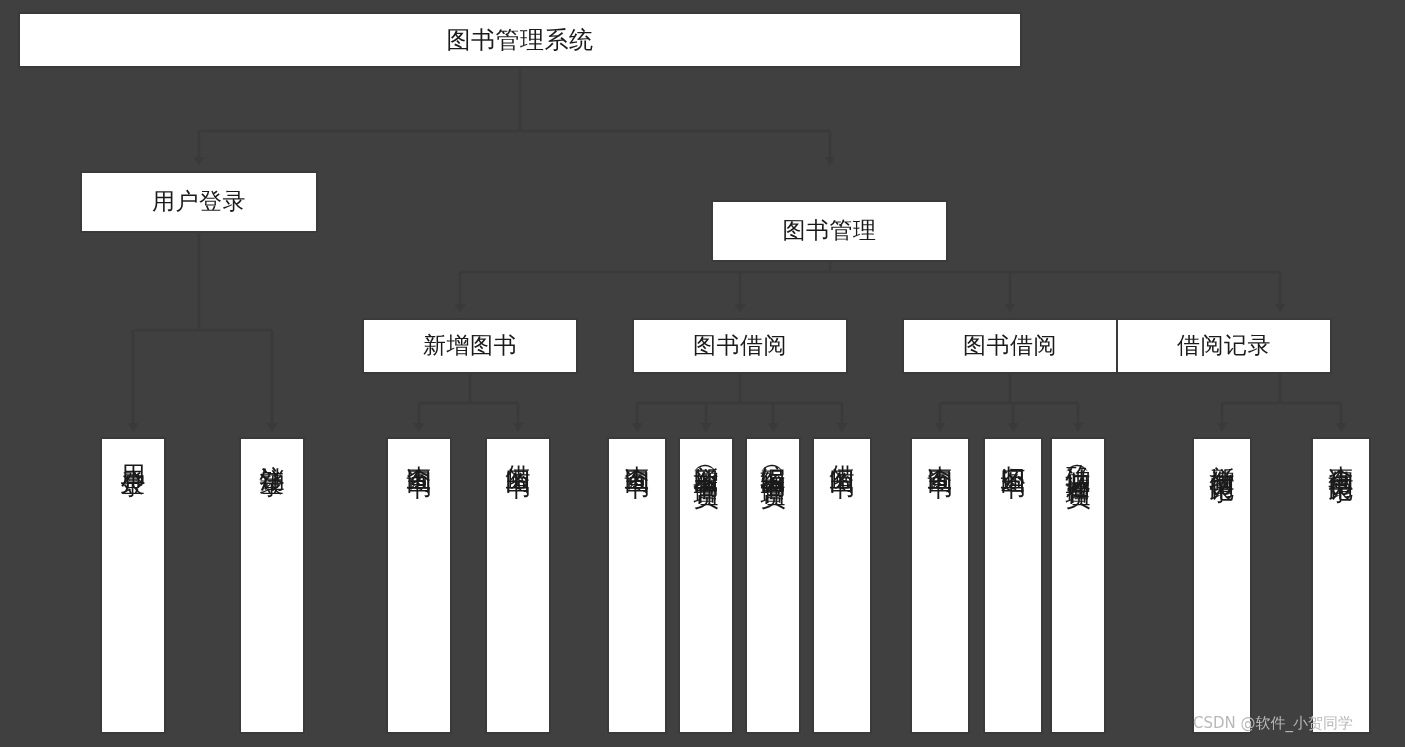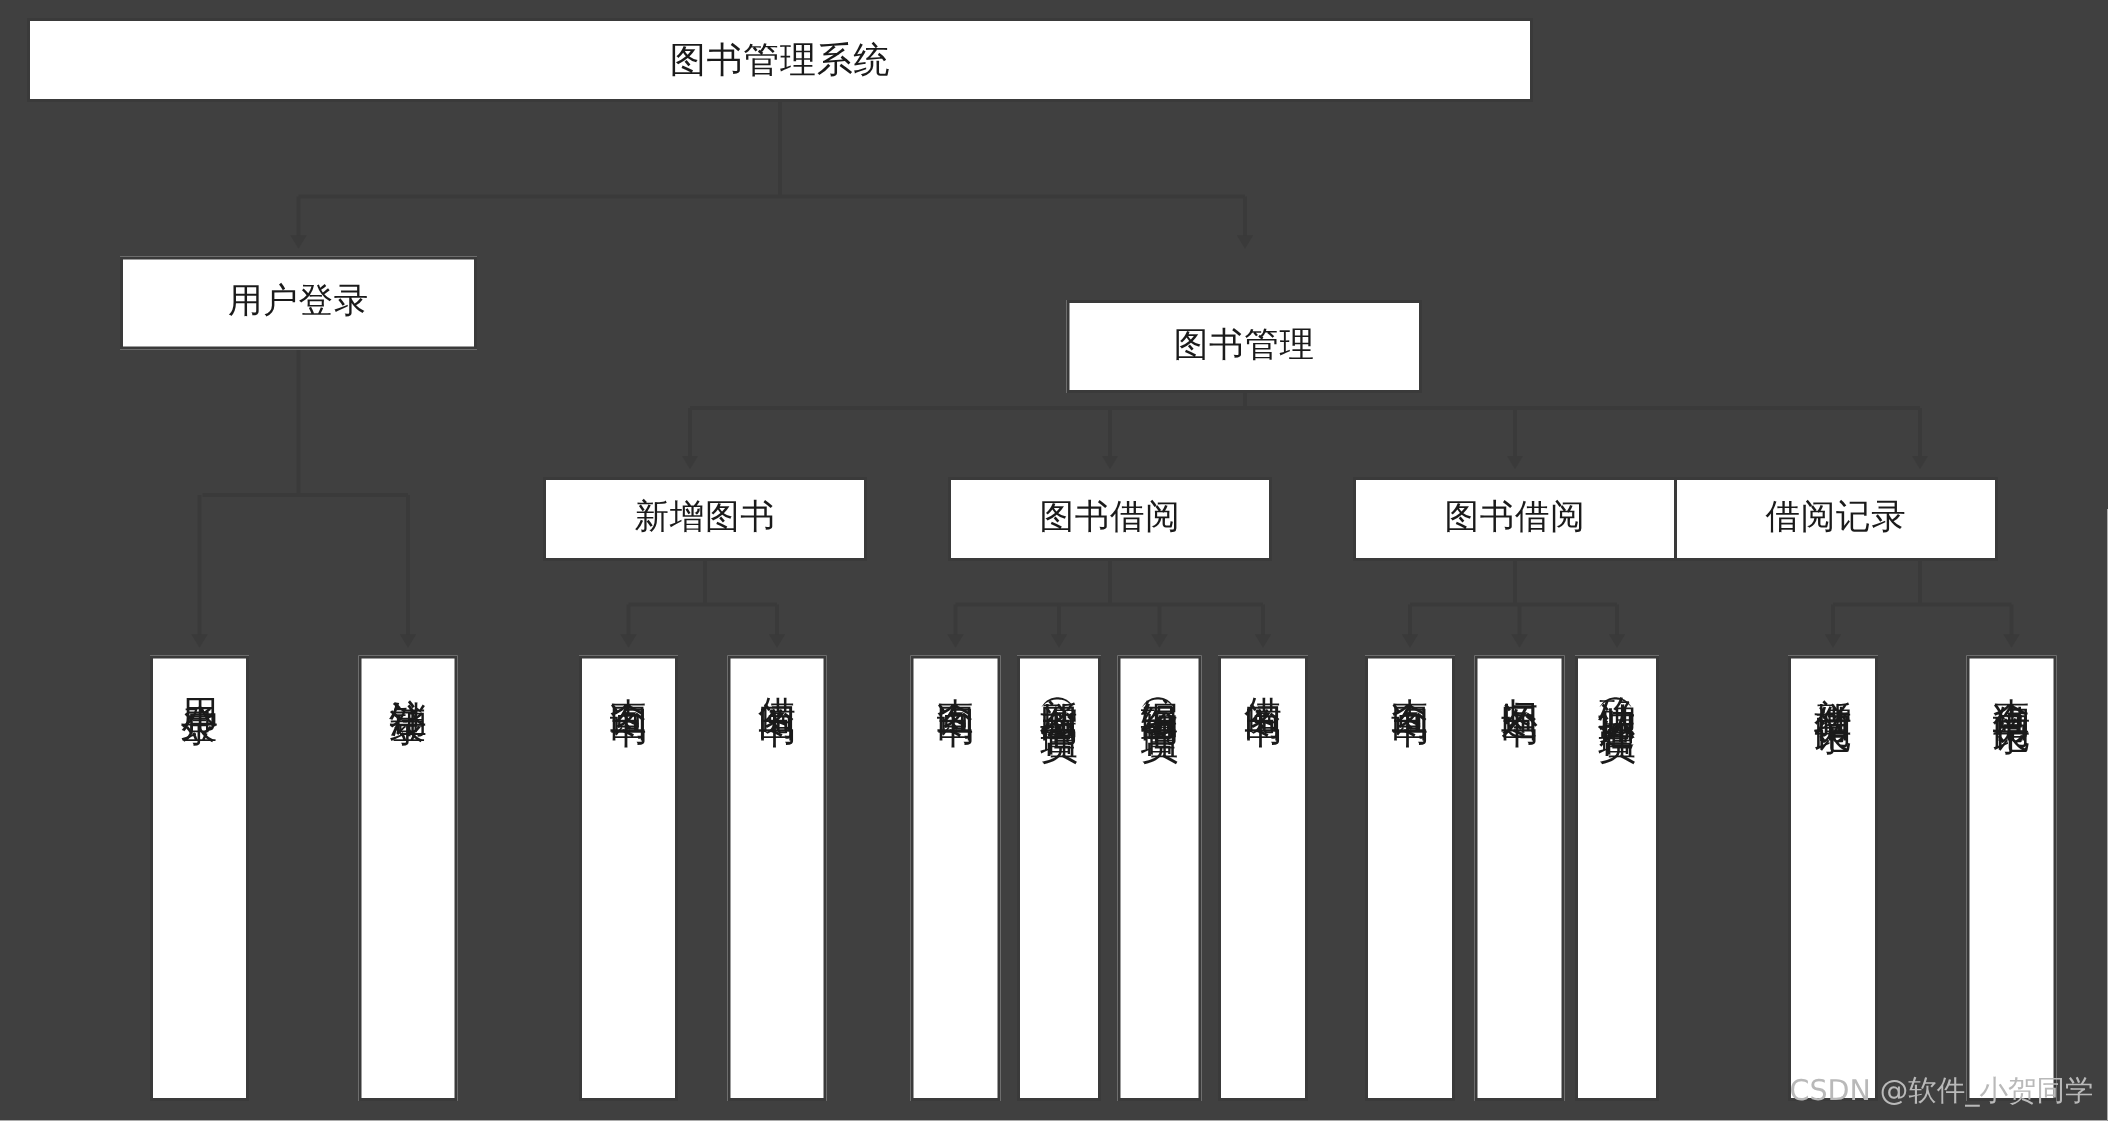--- a/index.html
+++ b/index.html
@@ -60,21 +60,21 @@
   .node.vert .node-label {
     writing-mode: vertical-rl;
     text-orientation: upright;
     font-size: 25px;
     line-height: 1.16;
     letter-spacing: 3px;
     white-space: nowrap;
   }
   .watermark {
     position: absolute;
-    font-size: 19px;
+    font-size: 15px;
     color: #b9b9b9;
     white-space: nowrap;
     z-index: 5;
     font-family: "DejaVu Sans", "Liberation Sans", sans-serif;
   }
 </style>
 </head>
 <body>
 
 <div id="canvas">

